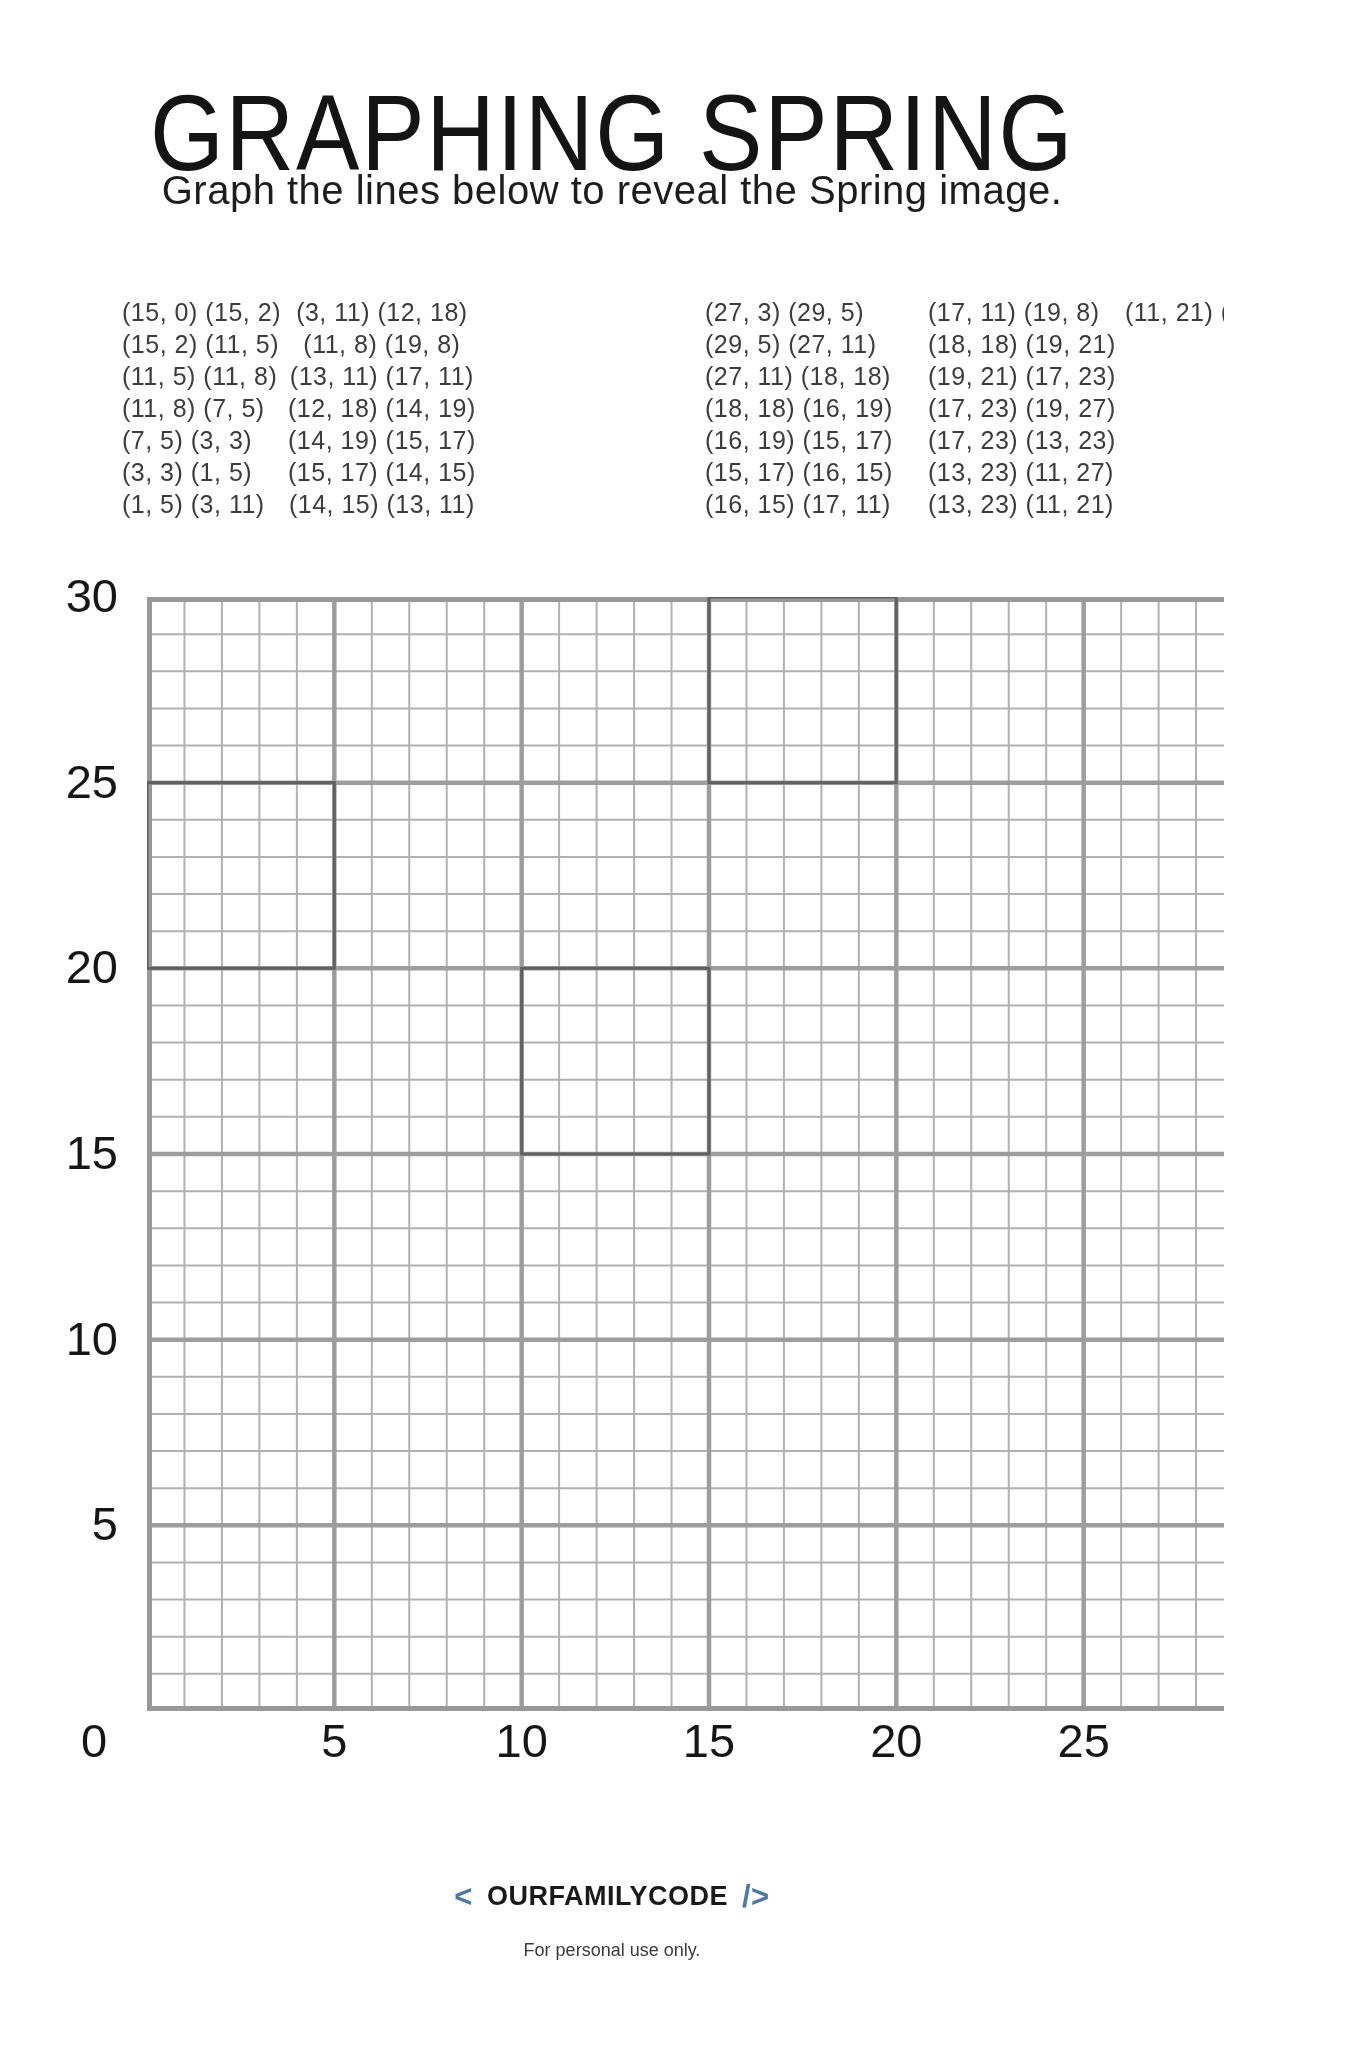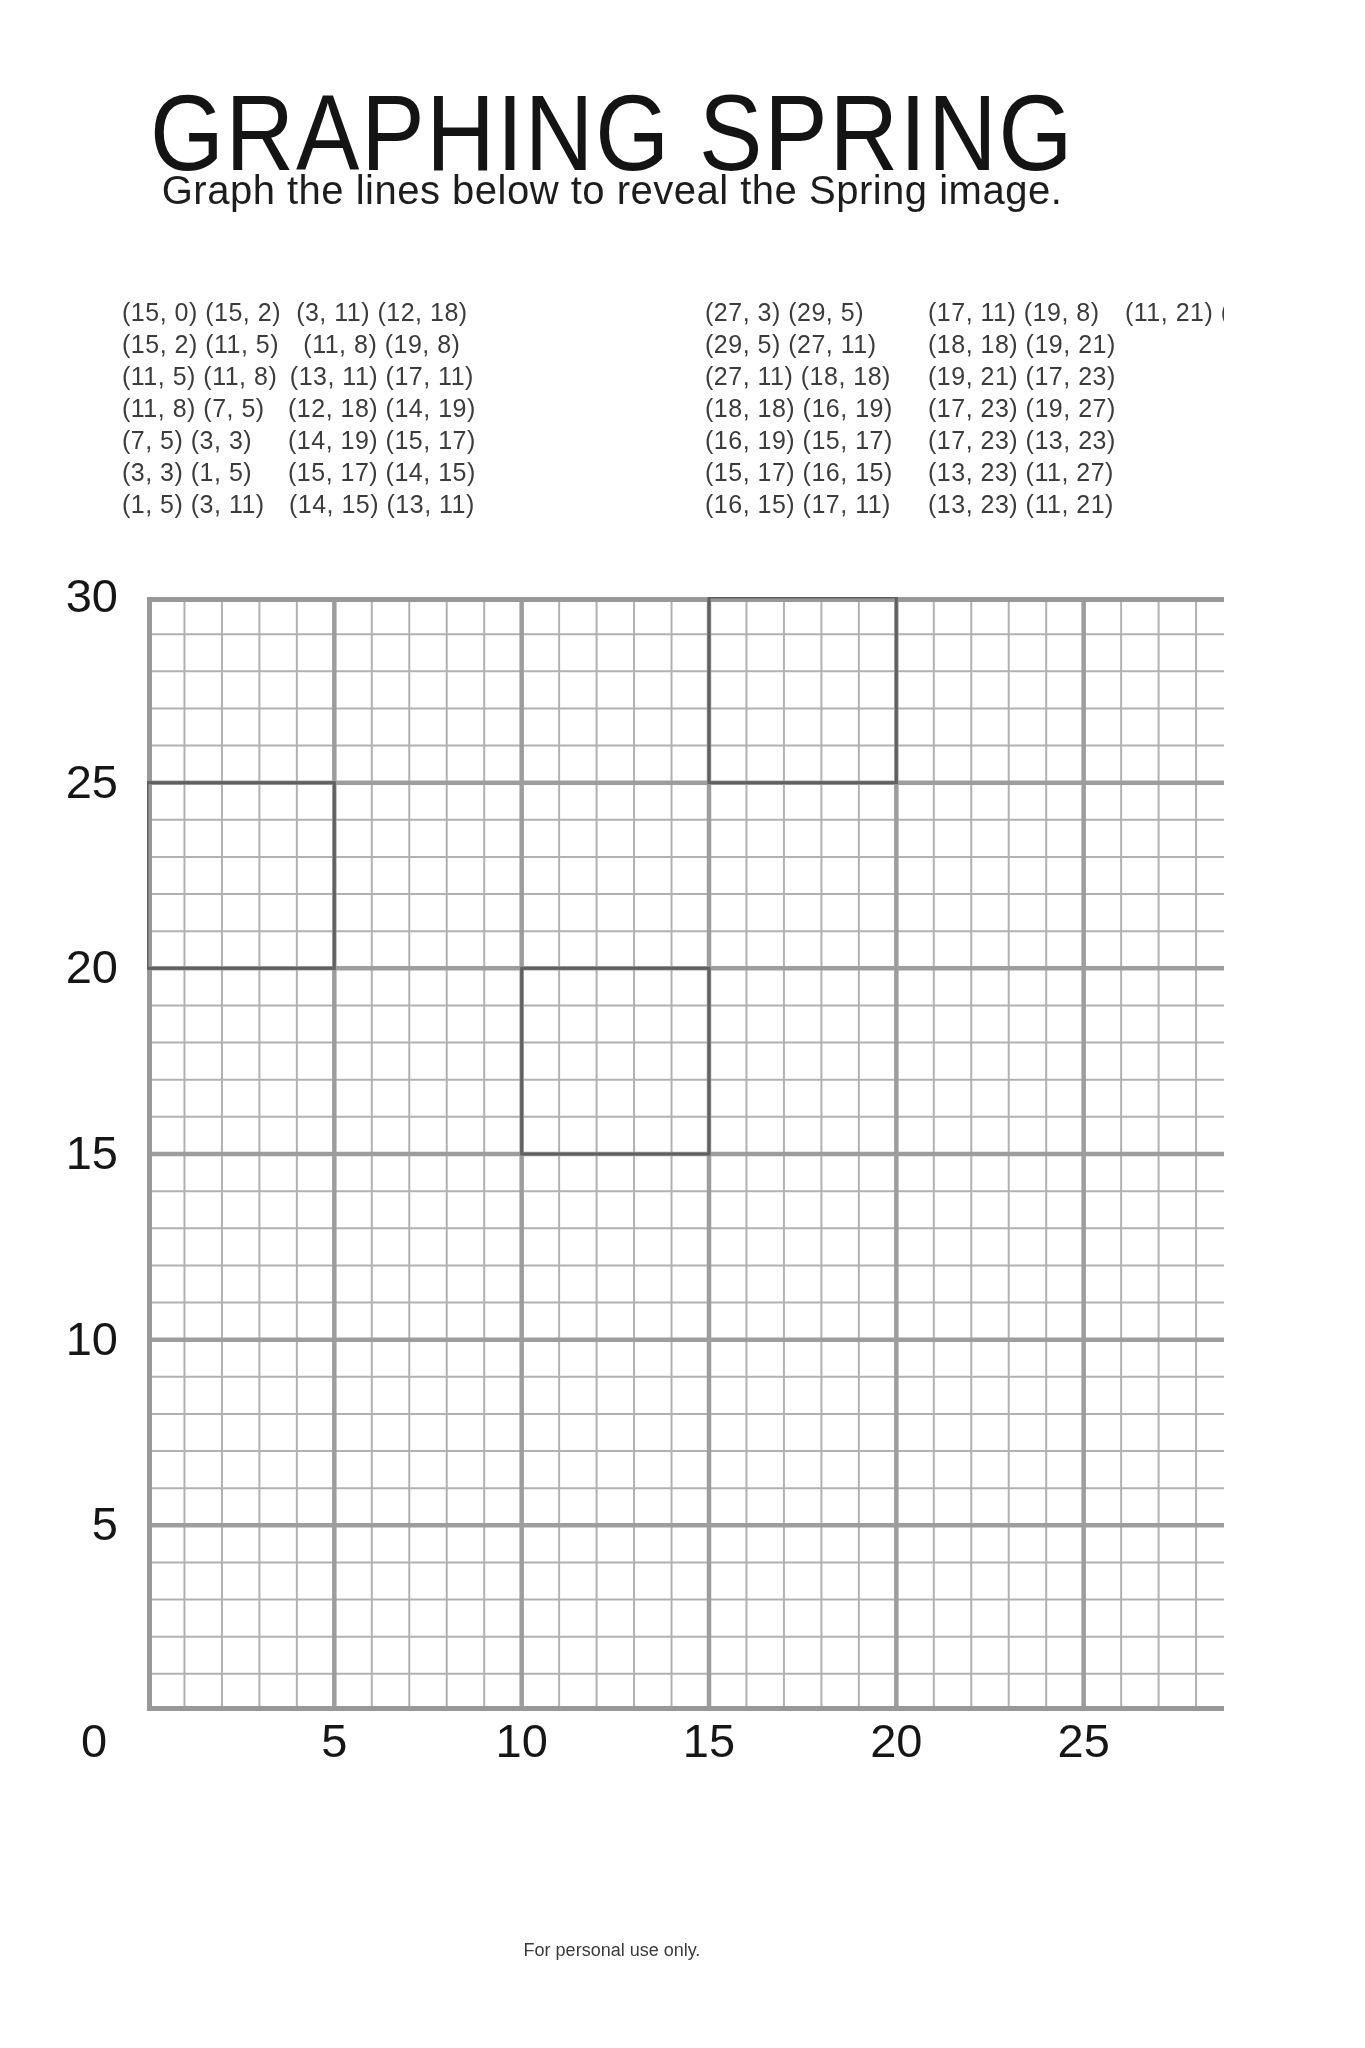--- a/index.html
+++ b/index.html
@@ -176,17 +176,22 @@
   <div id="x-labels">
       <div class="axis-label x-label" style="left: 87px;">0</div>
       <div class="axis-label x-label" style="left: 274.333px;">5</div>
       <div class="axis-label x-label" style="left: 461.667px;">10</div>
       <div class="axis-label x-label" style="left: 649px;">15</div>
       <div class="axis-label x-label" style="left: 836.333px;">20</div>
       <div class="axis-label x-label" style="left: 1023.67px;">25</div>
       <div class="axis-label x-label" style="left: 1211px;">30</div>
     </div>
 
+  <div class="footer-logo">
+    <span class="bracket">&lt;</span>
+    <span class="brand">OURFAMILYCODE</span>
+    <span class="bracket">/&gt;</span>
+  </div>
 
 
   <div class="footer-personal">For personal use only.</div>
 
 </div>
 
 </body></html>

